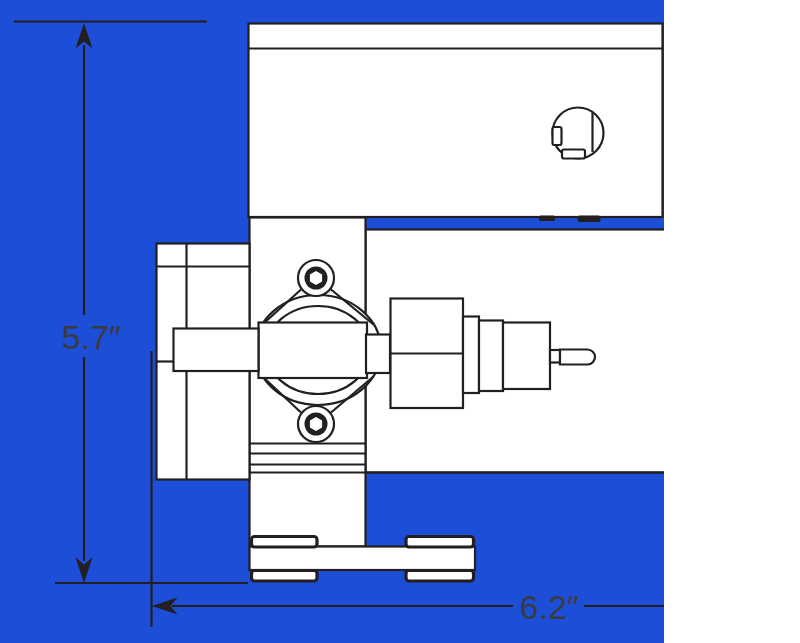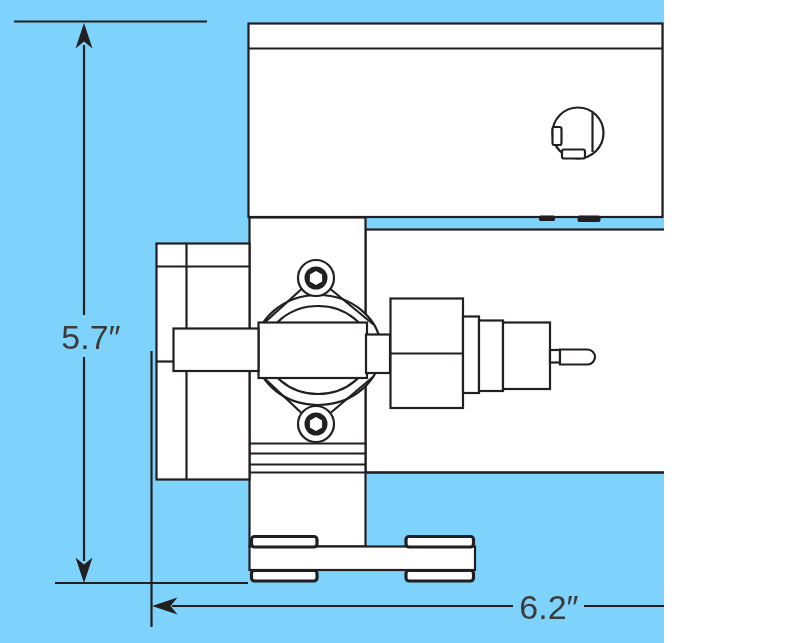--- a/index.html
+++ b/index.html
@@ -4,21 +4,21 @@
 <style>
   html, body {
     margin: 0;
     padding: 0;
     background: #ffffff;
   }
   .stage {
     position: relative;
     width: 664px;
     height: 643px;
-    background: #7dd3fc;
+    background: #1d4ed8;
     overflow: hidden;
   }
   svg { display: block; }
   .ln {
     stroke: #231f20;
     stroke-width: 2.2;
     fill: none;
     stroke-linecap: butt;
     stroke-linejoin: miter;
   }

